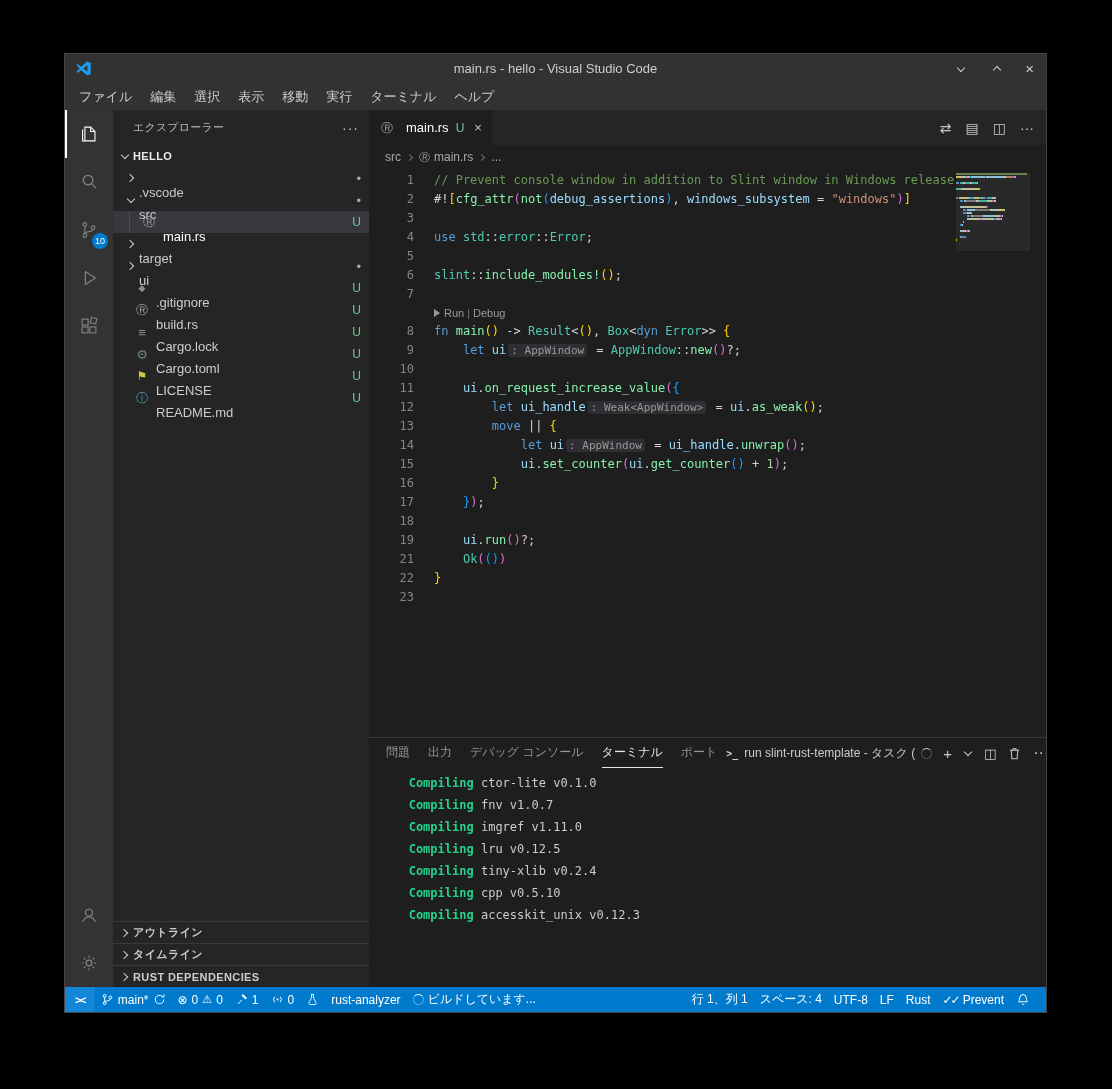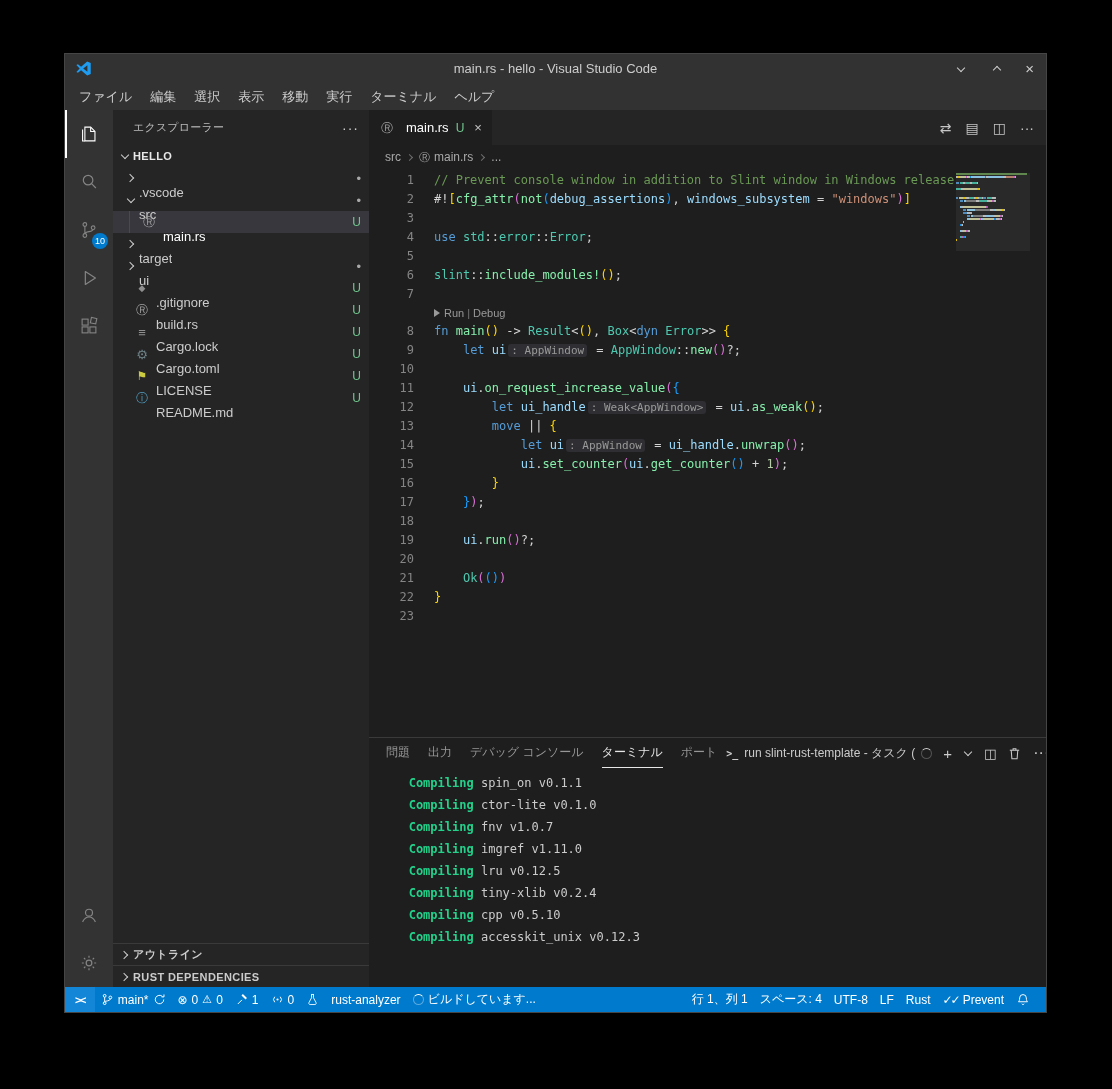--- a/index.html
+++ b/index.html
@@ -258,20 +258,24 @@
           <div class="tree-row file">
             <span class="fi fi-info">ⓘ</span>
             <span class="tree-label">README.md</span>
             <span class="tree-badge u">U</span>
           </div>
         </div>
       <div class="sidebar-sections">
           <div class="side-section">
             <span class="chev right"></span>
             <span>アウトライン</span>
+          </div>
+          <div class="side-section">
+            <span class="chev right"></span>
+            <span>タイムライン</span>
           </div>
           <div class="side-section">
             <span class="chev right"></span>
             <span>RUST DEPENDENCIES</span>
           </div>
         </div>
     </div>
 
     <div class="editor-region">
       <div class="tabbar">
@@ -316,21 +320,20 @@
             <div class="code-line"><span class="ln">10</span><span class="code-text"></span></div>
             <div class="code-line"><span class="ln">11</span><span class="code-text"><span class="tk-pl">    </span><span class="tk-vr">ui</span><span class="tk-pl">.</span><span class="tk-fn">on_request_increase_value</span><span class="tk-b2">(</span><span class="tk-b3">{</span></span></div>
             <div class="code-line"><span class="ln">12</span><span class="code-text"><span class="tk-pl">        </span><span class="tk-kw">let</span><span class="tk-pl"> </span><span class="tk-vr">ui_handle</span><span class="tk-in">: Weak&lt;AppWindow&gt;</span><span class="tk-pl"> = </span><span class="tk-vr">ui</span><span class="tk-pl">.</span><span class="tk-fn">as_weak</span><span class="tk-b1">()</span><span class="tk-pl">;</span></span></div>
             <div class="code-line"><span class="ln">13</span><span class="code-text"><span class="tk-pl">        </span><span class="tk-kw">move</span><span class="tk-pl"> || </span><span class="tk-b1">{</span></span></div>
             <div class="code-line"><span class="ln">14</span><span class="code-text"><span class="tk-pl">            </span><span class="tk-kw">let</span><span class="tk-pl"> </span><span class="tk-vr">ui</span><span class="tk-in">: AppWindow</span><span class="tk-pl"> = </span><span class="tk-vr">ui_handle</span><span class="tk-pl">.</span><span class="tk-fn">unwrap</span><span class="tk-b2">()</span><span class="tk-pl">;</span></span></div>
             <div class="code-line"><span class="ln">15</span><span class="code-text"><span class="tk-pl">            </span><span class="tk-vr">ui</span><span class="tk-pl">.</span><span class="tk-fn">set_counter</span><span class="tk-b2">(</span><span class="tk-vr">ui</span><span class="tk-pl">.</span><span class="tk-fn">get_counter</span><span class="tk-b3">()</span><span class="tk-pl"> + </span><span class="tk-nm">1</span><span class="tk-b2">)</span><span class="tk-pl">;</span></span></div>
             <div class="code-line"><span class="ln">16</span><span class="code-text"><span class="tk-pl">        </span><span class="tk-b1">}</span></span></div>
             <div class="code-line"><span class="ln">17</span><span class="code-text"><span class="tk-pl">    </span><span class="tk-b3">}</span><span class="tk-b2">)</span><span class="tk-pl">;</span></span></div>
             <div class="code-line"><span class="ln">18</span><span class="code-text"></span></div>
             <div class="code-line"><span class="ln">19</span><span class="code-text"><span class="tk-pl">    </span><span class="tk-vr">ui</span><span class="tk-pl">.</span><span class="tk-fn">run</span><span class="tk-b2">()</span><span class="tk-pl">?;</span></span></div>
-            <div class="code-line"><span class="ln">20</span><span class="code-text"></span></div>
             <div class="code-line"><span class="ln">21</span><span class="code-text"><span class="tk-pl">    </span><span class="tk-ty">Ok</span><span class="tk-b2">(</span><span class="tk-b3">()</span><span class="tk-b2">)</span></span></div>
             <div class="code-line"><span class="ln">22</span><span class="code-text"><span class="tk-b1">}</span></span></div>
             <div class="code-line"><span class="ln">23</span><span class="code-text"></span></div>
           </div>
         <div class="minimap">
           <div class="mm-slider"></div>
           <div>
               <div class="mm-line"><span class="mm-seg" style="width: 71px; background: rgb(106, 153, 85);"></span></div>
               <div class="mm-line"><span class="mm-seg" style="width: 2px; background: rgb(212, 212, 212);"></span><span class="mm-seg" style="width: 1px; background: rgb(255, 215, 0);"></span><span class="mm-seg" style="width: 7px; background: rgb(220, 220, 170);"></span><span class="mm-seg" style="width: 1px; background: rgb(218, 112, 214);"></span><span class="mm-seg" style="width: 3px; background: rgb(220, 220, 170);"></span><span class="mm-seg" style="width: 1px; background: rgb(23, 159, 255);"></span><span class="mm-seg" style="width: 14px; background: rgb(156, 220, 254);"></span><span class="mm-seg" style="width: 1px; background: rgb(23, 159, 255);"></span><span class="mm-seg" style="width: 2px; background: rgb(212, 212, 212);"></span><span class="mm-seg" style="width: 15px; background: rgb(156, 220, 254);"></span><span class="mm-seg" style="width: 3px; background: rgb(212, 212, 212);"></span><span class="mm-seg" style="width: 8px; background: rgb(206, 145, 120);"></span><span class="mm-seg" style="width: 1px; background: rgb(218, 112, 214);"></span><span class="mm-seg" style="width: 1px; background: rgb(255, 215, 0);"></span></div>
               <div class="mm-line"></div>
@@ -380,21 +383,20 @@
             <span class="pa-glyph">◫</span>
             <svg class="ic" width="15" height="15" viewBox="0 0 16 16" fill="none" stroke="currentColor" stroke-width="1.1">
               <path d="M3 4.5h10"></path>
                 <path d="M6.5 4.5V3h3v1.5"></path>
                 <path d="M4.5 4.5l.7 9h5.6l.7-9"></path>
             </svg>
             <span>···</span>
           </div>
         </div>
         <div class="terminal">
-            <div class="term-line"><span class="tk-tg">   Compiling</span><span class="tk-tp"> spin_on v0.1.1</span></div>
             <div class="term-line"><span class="tk-tg">   Compiling</span><span class="tk-tp"> ctor-lite v0.1.0</span></div>
             <div class="term-line"><span class="tk-tg">   Compiling</span><span class="tk-tp"> fnv v1.0.7</span></div>
             <div class="term-line"><span class="tk-tg">   Compiling</span><span class="tk-tp"> imgref v1.11.0</span></div>
             <div class="term-line"><span class="tk-tg">   Compiling</span><span class="tk-tp"> lru v0.12.5</span></div>
             <div class="term-line"><span class="tk-tg">   Compiling</span><span class="tk-tp"> tiny-xlib v0.2.4</span></div>
             <div class="term-line"><span class="tk-tg">   Compiling</span><span class="tk-tp"> cpp v0.5.10</span></div>
             <div class="term-line"><span class="tk-tg">   Compiling</span><span class="tk-tp"> accesskit_unix v0.12.3</span></div>
           </div>
       </div>
     </div>

